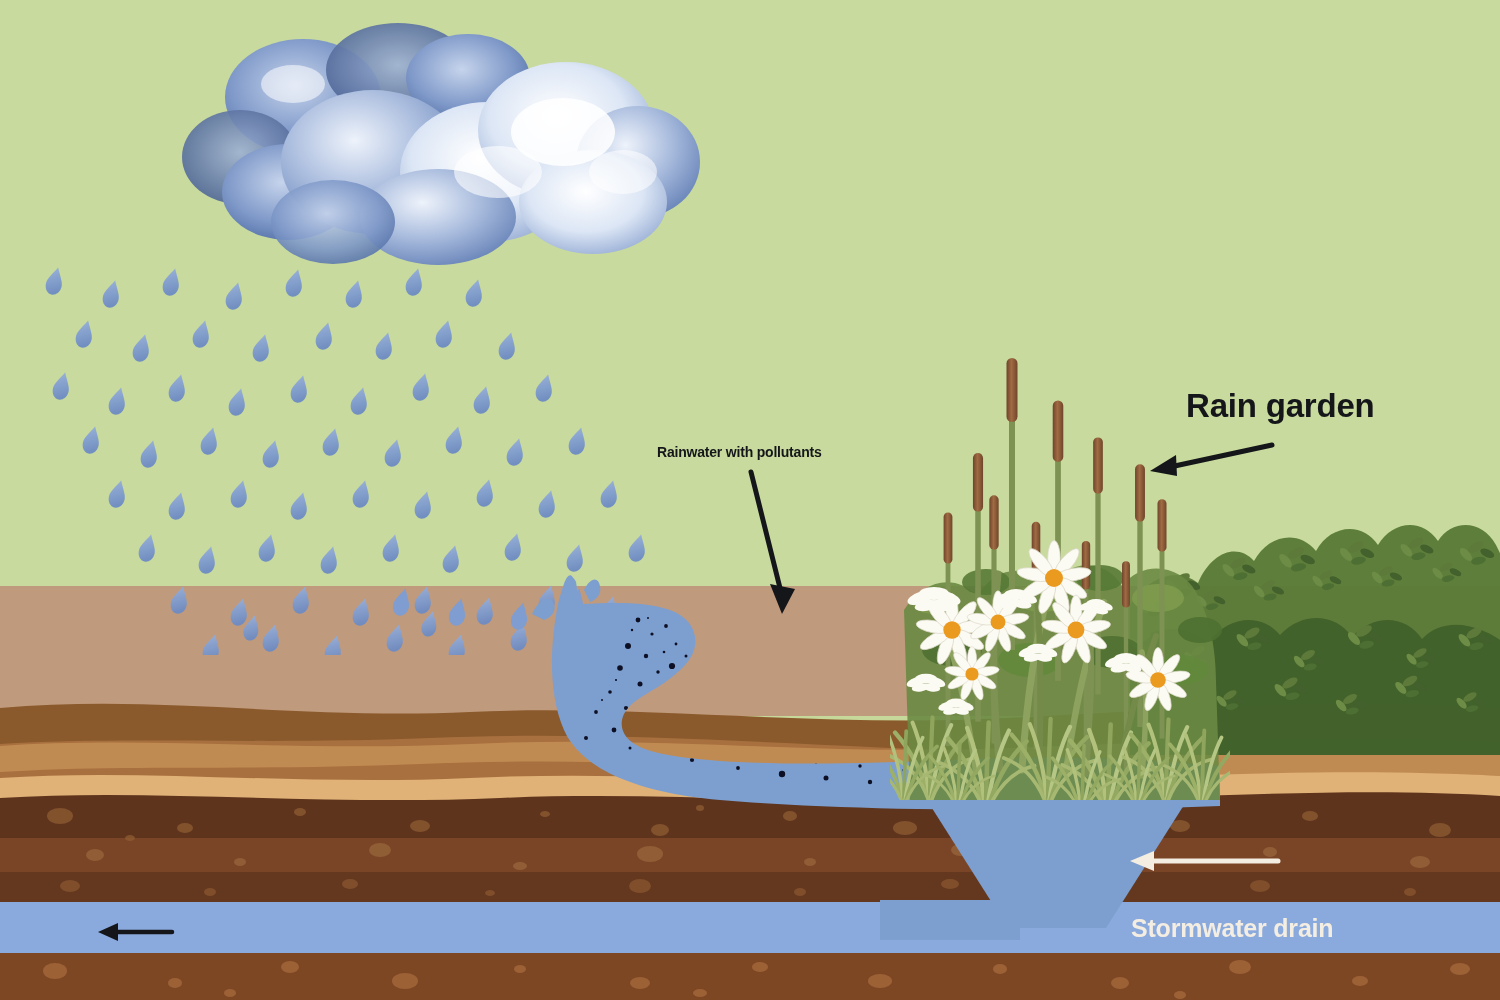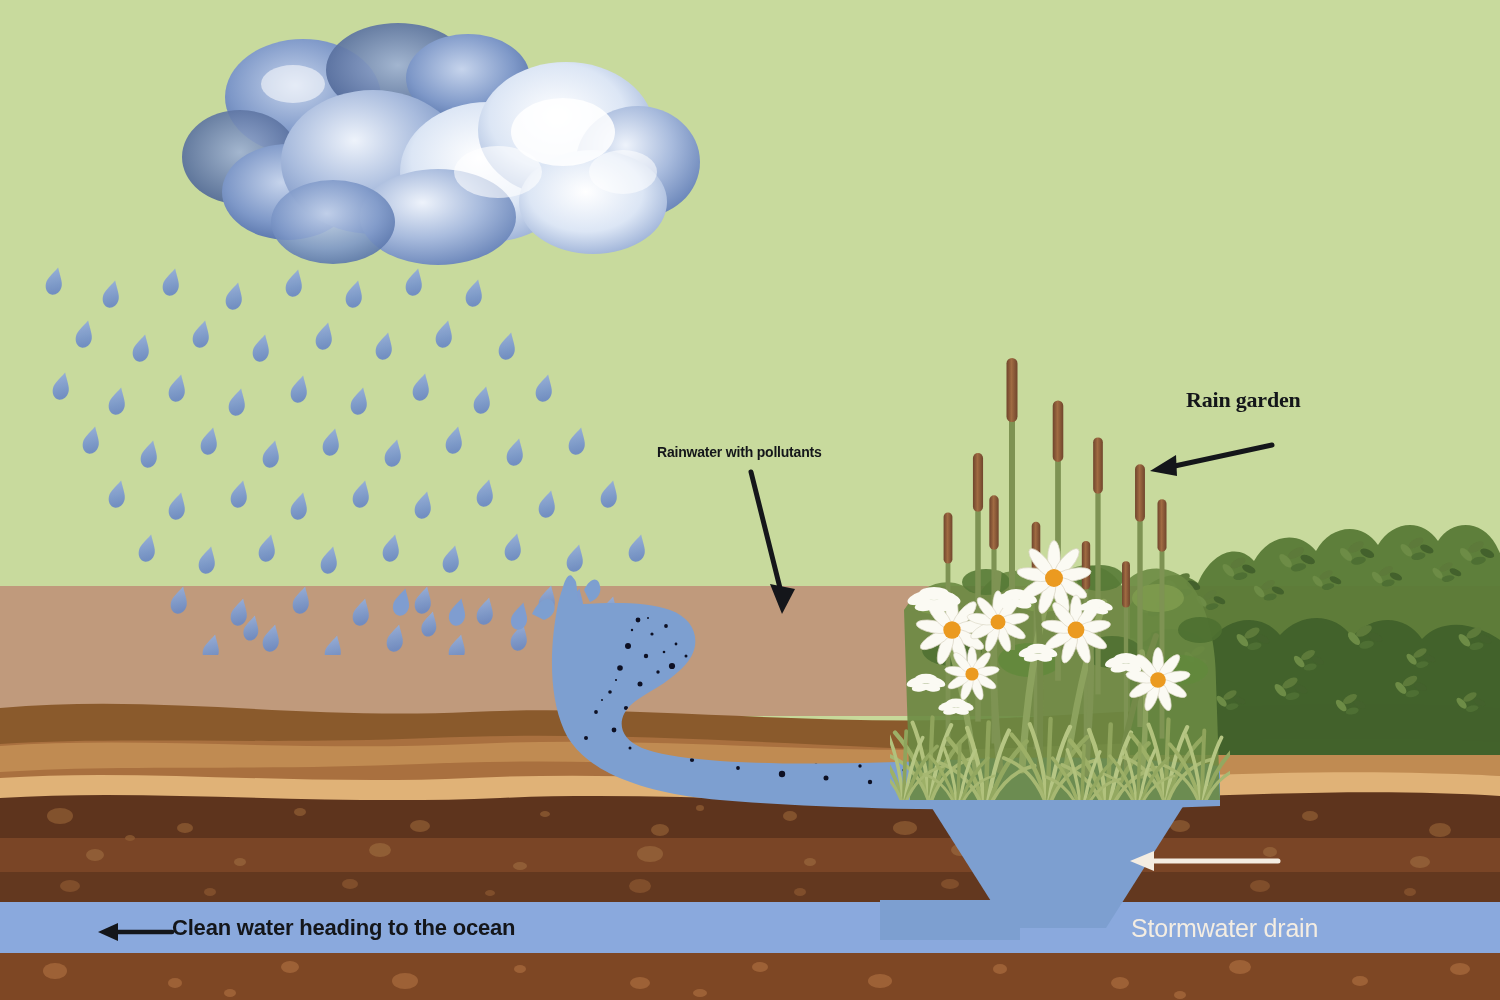--- a/index.html
+++ b/index.html
@@ -30,24 +30,24 @@
   
   #basin{left:880px;top:760px;width:350px;height:180px;}
 
   
   #shrubs-right{left:1130px;top:455px;width:380px;height:300px;}
   #garden{left:890px;top:330px;width:340px;height:470px;}
 
   
   .label{position:absolute;white-space:nowrap;}
   .lbl-dark{color:#14161a;font-weight:bold;letter-spacing:-.2px;}
-  .lbl-light{color:#f4ede2;font-weight:normal;letter-spacing:-.2px;text-align:center;}
+  .lbl-light{color:#f4ede2;font-weight:bold;letter-spacing:-.2px;text-align:center;}
 
   #lbl-rainwater{left:657px;top:444px;font-size:14px;}
-  #lbl-raingarden{left:1186px;top:387px;font-size:22px;font-family:Liberation Serif, serif;}
+  #lbl-raingarden{left:1186px;top:387px;font-size:33px;}
   #lbl-clean{left:172px;top:915px;font-size:22px;}
   #lbl-storm{left:1131px;top:914px;font-size:25px;}
 
   .arrow-svg{position:absolute;overflow:visible;}
   #arrow-rainwater{left:745px;top:468px;}
   #arrow-raingarden{left:1146px;top:440px;}
   #arrow-clean{left:96px;top:919px;}
   #arrow-storm{left:1128px;top:848px;}
 </style>
 </head>
@@ -569,21 +569,20 @@
     <line x1="6" y1="4" x2="36" y2="124" stroke="#14161a" stroke-width="5" stroke-linecap="round"></line>
     <path d="M37,146 L25,116 L50,121 Z" fill="#14161a"></path>
   </svg>
 
   <div class="label lbl-dark" id="lbl-raingarden">Rain garden</div>
   <svg class="arrow-svg" id="arrow-raingarden" width="130" height="42" viewBox="0 0 130 42">
     <line x1="126" y1="5" x2="24" y2="27" stroke="#14161a" stroke-width="5" stroke-linecap="round"></line>
     <path d="M4,31 L30,15 L31,36 Z" fill="#14161a"></path>
   </svg>
 
-  <div class="label lbl-dark" id="lbl-clean">Clean water heading to the ocean</div>
   <svg class="arrow-svg" id="arrow-clean" width="78" height="26" viewBox="0 0 78 26">
     <line x1="76" y1="13" x2="18" y2="13" stroke="#14161a" stroke-width="4.5" stroke-linecap="round"></line>
     <path d="M2,13 L22,4 L22,22 Z" fill="#14161a"></path>
   </svg>
 
   <div class="label lbl-light" id="lbl-storm">Stormwater drain</div>
   <svg class="arrow-svg" id="arrow-storm" width="152" height="26" viewBox="0 0 152 26">
     <line x1="150" y1="13" x2="22" y2="13" stroke="#f4ede2" stroke-width="5" stroke-linecap="round"></line>
     <path d="M2,13 L26,3 L26,23 Z" fill="#f4ede2"></path>
   </svg>

